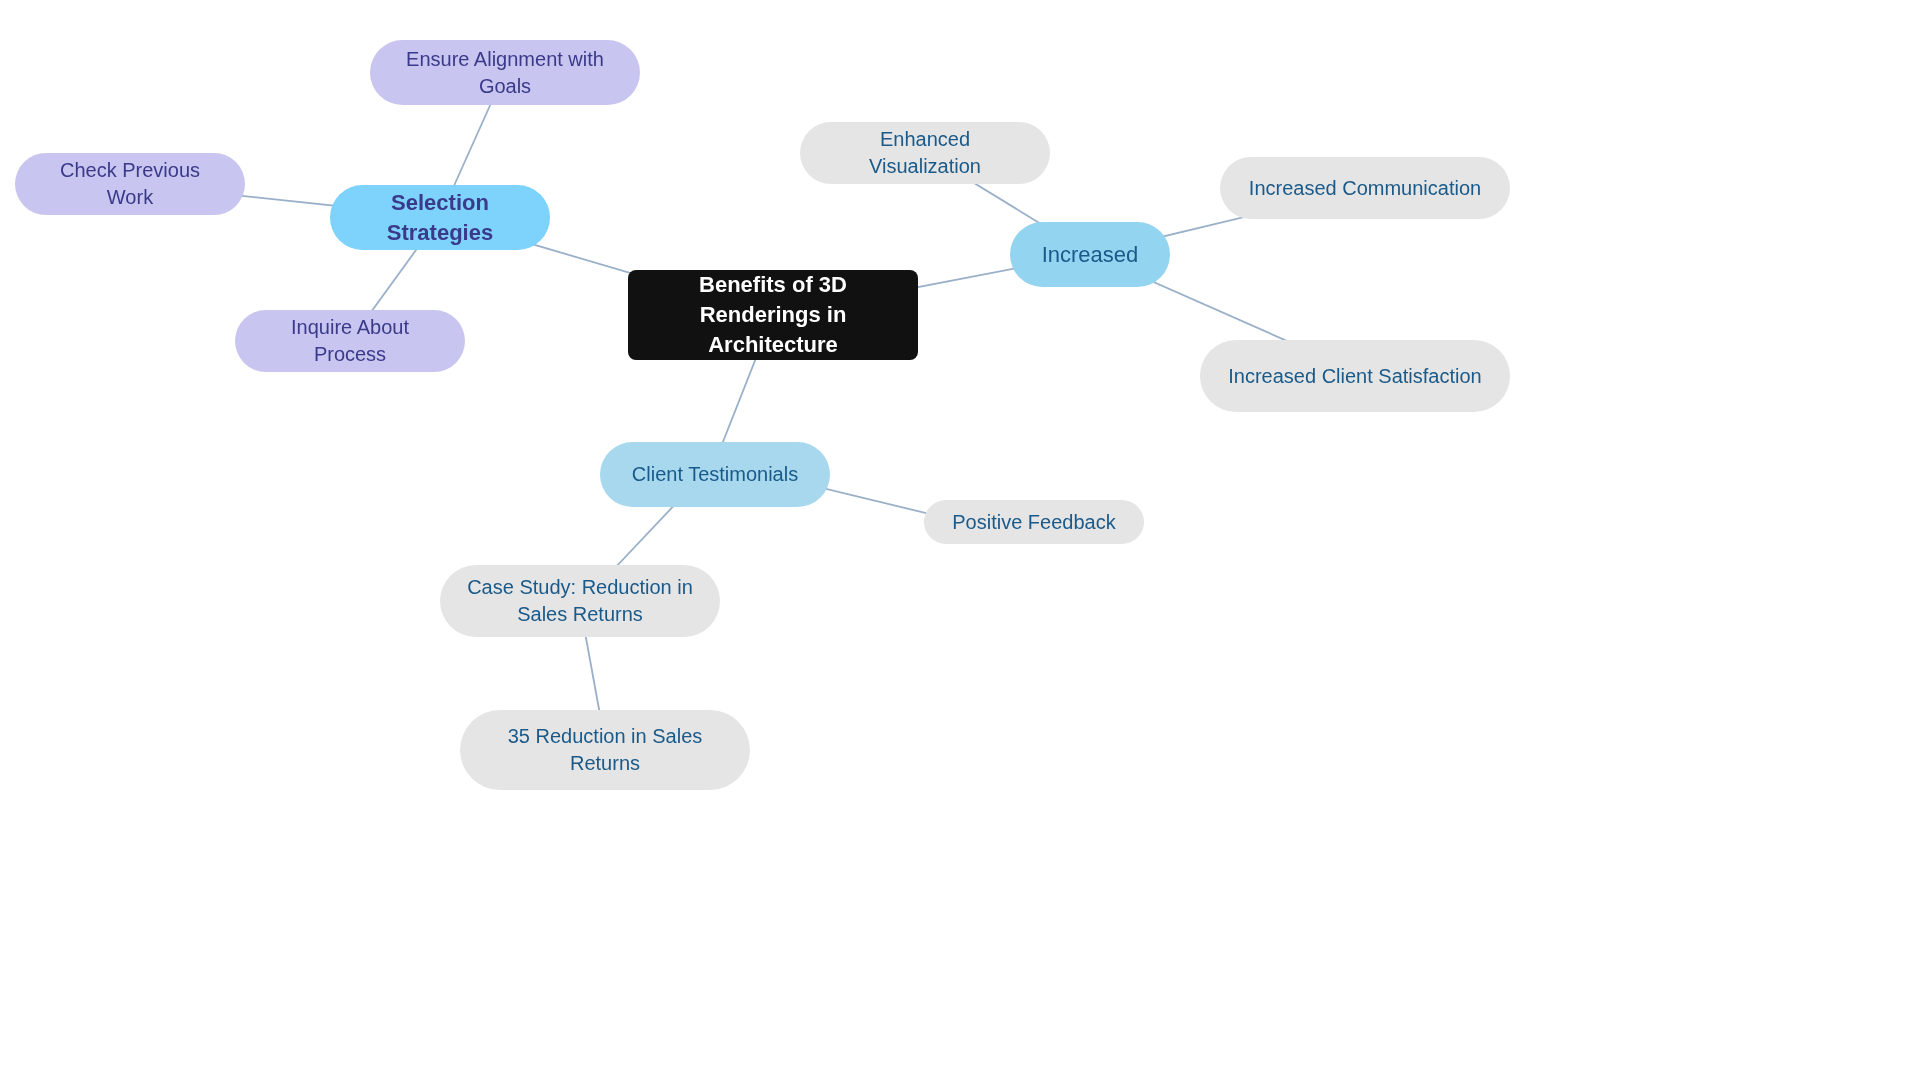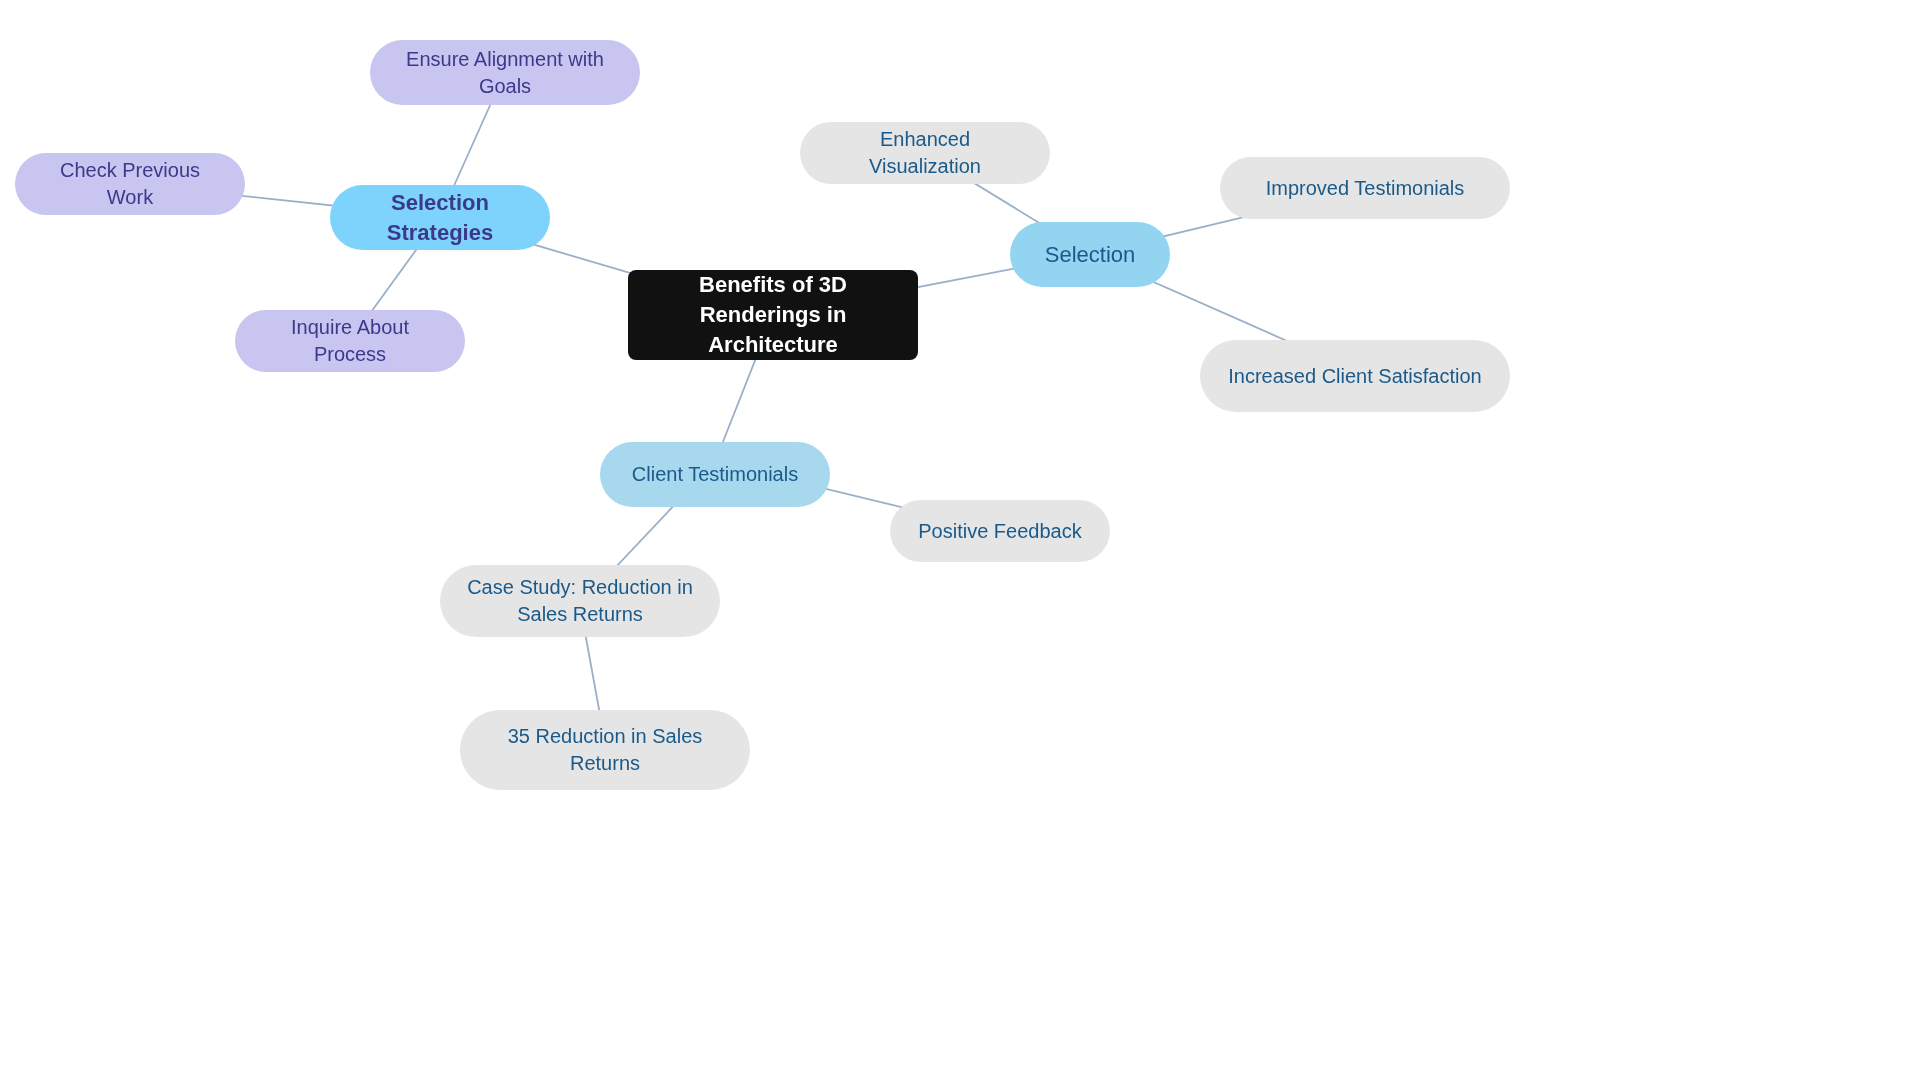--- a/index.html
+++ b/index.html
@@ -102,40 +102,40 @@
 
 <div class="node node-purple" style="left: 15px; top: 153px; width: 230px; height: 62px;">
   <span>Check Previous Work</span>
 </div>
 
 <div class="node node-purple" style="left: 235px; top: 310px; width: 230px; height: 62px;">
   <span>Inquire About Process</span>
 </div>
 
 <div class="node node-blue-main" style="left: 1010px; top: 222px; width: 160px; height: 65px;">
-  <span>Selection</span>
+  <span>Increased</span>
 </div>
 
 <div class="node node-blue" style="left: 800px; top: 122px; width: 250px; height: 62px;">
   <span>Enhanced Visualization</span>
 </div>
 
 <div class="node node-blue" style="left: 1220px; top: 157px; width: 290px; height: 62px;">
-  <span>Improved Testimonials</span>
+  <span>Increased Communication</span>
 </div>
 
 <div class="node node-blue" style="left: 1200px; top: 340px; width: 310px; height: 72px;">
   <span>Increased Client Satisfaction</span>
 </div>
 
 <div class="node node-teal" style="left: 600px; top: 430px; width: 230px; height: 65px;">
   <span>Client Testimonials</span>
 </div>
 
-<div class="node node-blue" style="left: 890px; top: 500px; width: 220px; height: 62px;">
+<div class="node node-blue" style="left: 924px; top: 500px; width: 220px; height: 44px;">
   <span>Positive Feedback</span>
 </div>
 
 <div class="node node-blue" style="left: 440px; top: 565px; width: 280px; height: 72px;">
   <span>Case Study: Reduction in Sales Returns</span>
 </div>
 
 <div class="node node-blue" style="left: 460px; top: 710px; width: 290px; height: 80px;">
   <span>35 Reduction in Sales Returns</span>
 </div>

